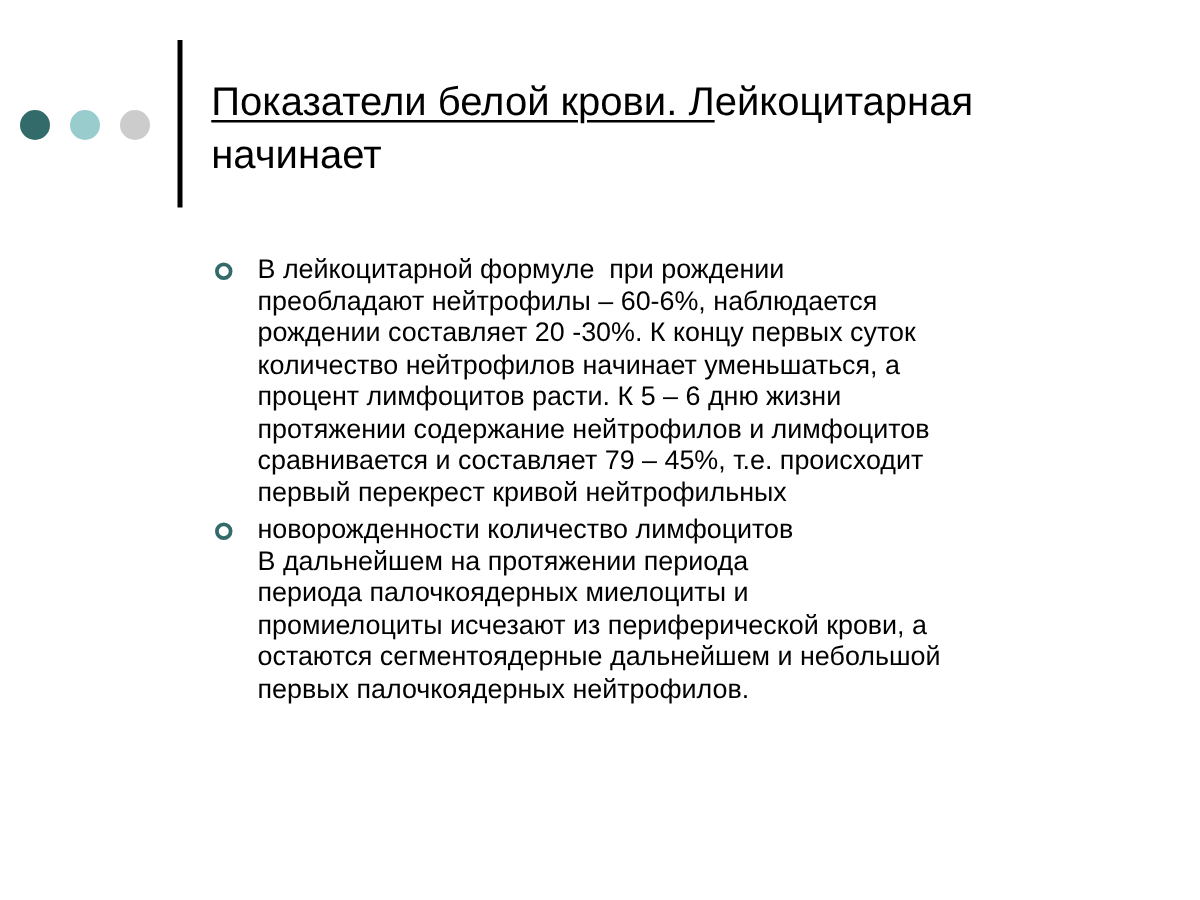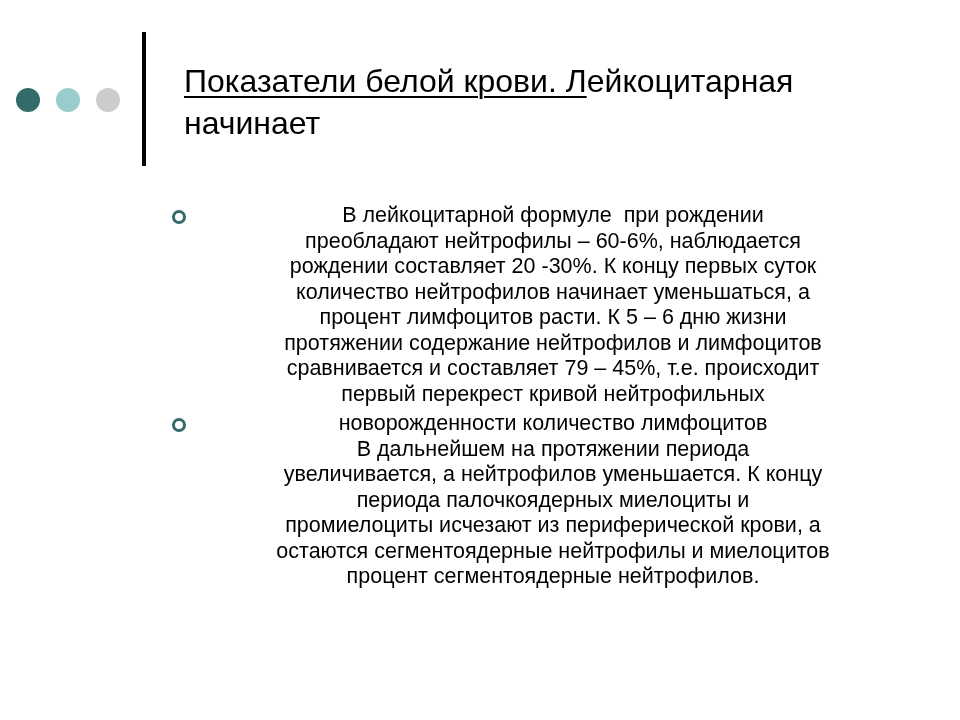--- a/index.html
+++ b/index.html
@@ -31,21 +31,21 @@
     .vbar {
       position: absolute;
       left: 142px;
       top: 32px;
       width: 4px;
       height: 134px;
       background: #000000;
     }
     .title {
       position: absolute;
-      left: 184px;
+      left: 169px;
       top: 60px;
       width: 740px;
       font-size: 32px;
       line-height: 42px;
       font-weight: normal;
       margin: 0;
       color: #000000;
     }
     .title .ul {
       text-decoration: underline;
@@ -60,21 +60,20 @@
       margin: 0;
       padding: 0;
       list-style: none;
     }
     .bullet-item {
       position: relative;
       padding-left: 36px;
       font-size: 21.5px;
       line-height: 25.5px;
       margin: 0 0 4px 0;
-      text-align: center;
     }
     .bullet-icon {
       position: absolute;
       left: 2px;
       top: 7px;
       width: 8px;
       height: 8px;
       border: 3px solid #336b6b;
       border-radius: 50%;
       box-sizing: content-box;
@@ -109,19 +108,18 @@
     <span class="line">количество нейтрофилов начинает уменьшаться, а</span>
     <span class="line">процент лимфоцитов расти. К 5 – 6 дню жизни</span>
     <span class="line">протяжении содержание нейтрофилов и лимфоцитов</span>
     <span class="line">сравнивается и составляет 79 – 45%, т.е. происходит</span>
     <span class="line">первый перекрест кривой нейтрофильных</span>
   </li>
   <li class="bullet-item">
     <span class="bullet-icon"></span>
     <span class="line">новорожденности количество лимфоцитов</span>
     <span class="line">В дальнейшем на протяжении периода</span>
-    <span class="line">увеличивается, а нейтрофилов уменьшается. К концу</span>
     <span class="line">периода палочкоядерных миелоциты и</span>
     <span class="line">промиелоциты исчезают из периферической крови, а</span>
-    <span class="line">остаются сегментоядерные нейтрофилы и миелоцитов</span>
-    <span class="line">процент сегментоядерные нейтрофилов.</span>
+    <span class="line">остаются сегментоядерные дальнейшем и небольшой</span>
+    <span class="line">первых палочкоядерных нейтрофилов.</span>
   </li>
 </ul>
 
 </body></html>

